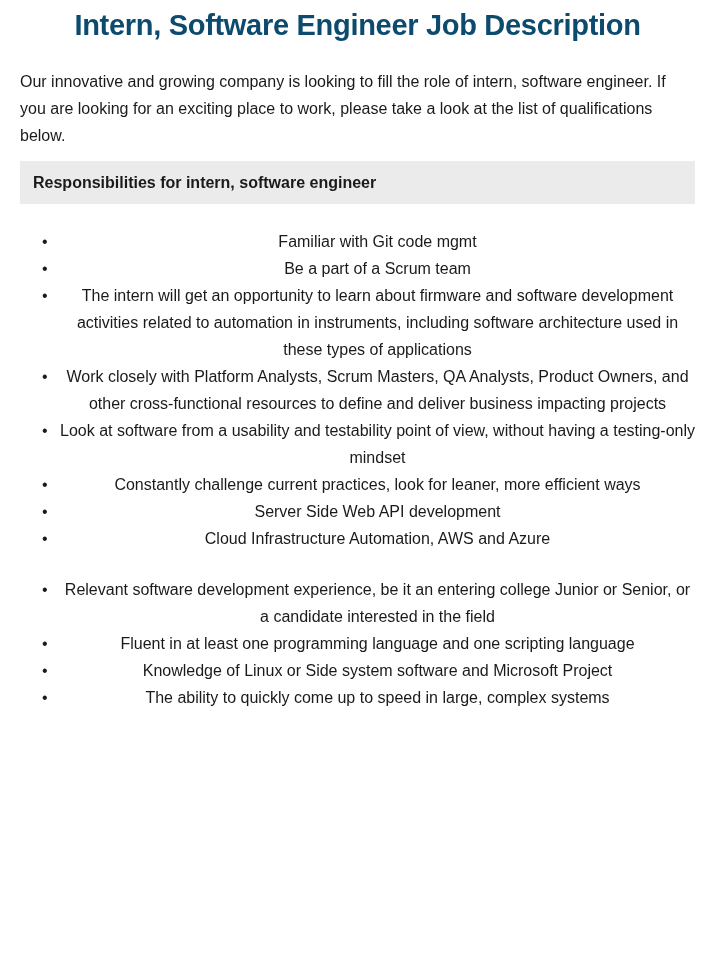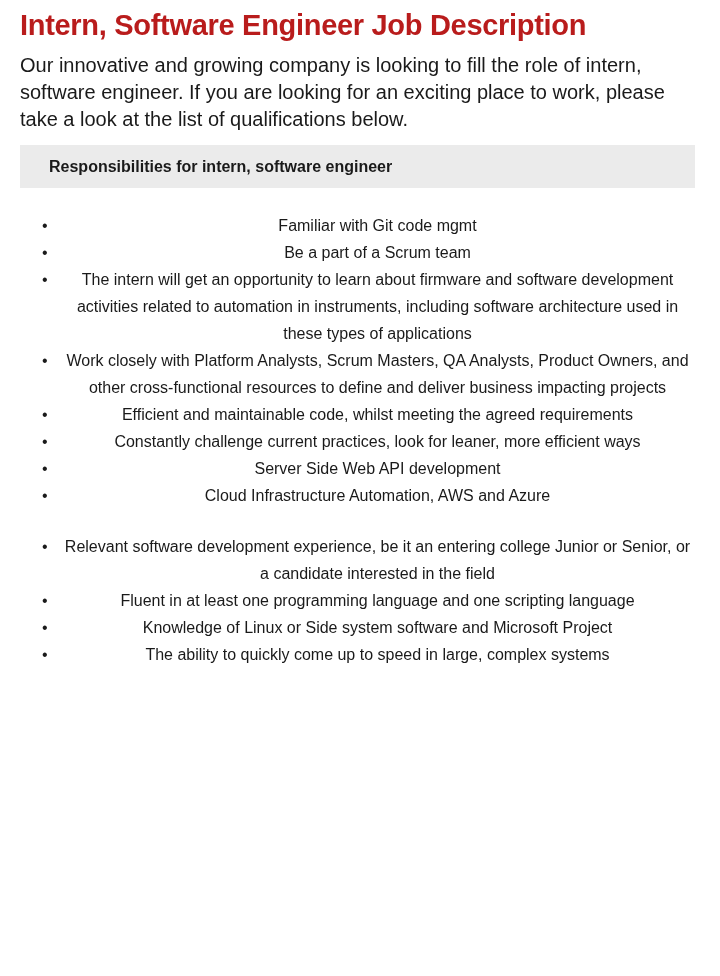--- a/index.html
+++ b/index.html
@@ -15,31 +15,32 @@
     -webkit-font-smoothing: antialiased;
   }
   .doc {
     padding: 6px 25px 26px 20px;
   }
   h1.page-title {
     margin: 0;
     font-size: 29px;
     line-height: 38px;
     font-weight: bold;
+    text-align: center;
     letter-spacing: -0.3px;
-    color: #b91c1c;
+    color: #0c4a6e;
   }
   p.intro {
-    margin: 8px 0 12px 0;
-    font-size: 20px;
+    margin: 24px 0 12px 0;
+    font-size: 16px;
     line-height: 27px;
   }
   .section-heading {
     background: #ebebeb;
-    padding: 12px 29px;
+    padding: 12px 13px;
     font-size: 16px;
     line-height: 19px;
     font-weight: bold;
     color: #1a1a1a;
   }
   ul.bullet-list {
     list-style: none;
     margin: 24px 0 13px 0;
     padding: 0;
     font-size: 16px;
@@ -67,21 +68,21 @@
 
   <p class="intro">Our innovative and growing company is looking to fill the role of intern, software engineer. If you are looking for an exciting place to work, please take a look at the list of qualifications below.</p>
 
   <div class="section-heading">Responsibilities for intern, software engineer</div>
 
   <ul class="bullet-list">
     <li>Familiar with Git code mgmt</li>
     <li>Be a part of a Scrum team</li>
     <li>The intern will get an opportunity to learn about firmware and software development activities related to automation in instruments, including software architecture used in these types of applications</li>
     <li>Work closely with Platform Analysts, Scrum Masters, QA Analysts, Product Owners, and other cross-functional resources to define and deliver business impacting projects</li>
-    <li>Efficient and maintainable code, whilst meeting the agreed requirements</li>
+    <li>Look at software from a usability and testability point of view, without having a testing-only mindset</li>
     <li>Constantly challenge current practices, look for leaner, more efficient ways</li>
     <li>Server Side Web API development</li>
     <li>Cloud Infrastructure Automation, AWS and Azure</li>
   </ul>
 
 
   <ul class="bullet-list">
     <li>Relevant software development experience, be it an entering college Junior or Senior, or a candidate interested in the field</li>
     <li>Fluent in at least one programming language and one scripting language</li>
     <li>Knowledge of Linux or Side system software and Microsoft Project</li>

